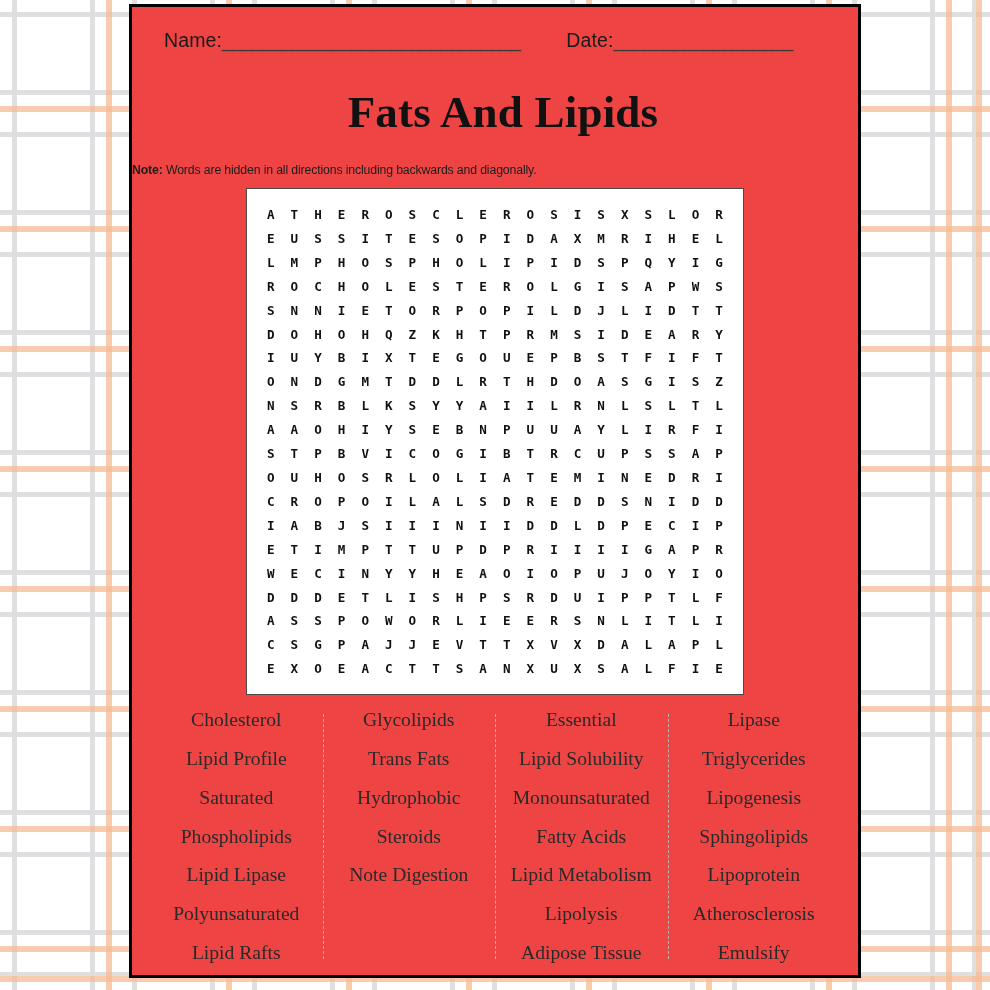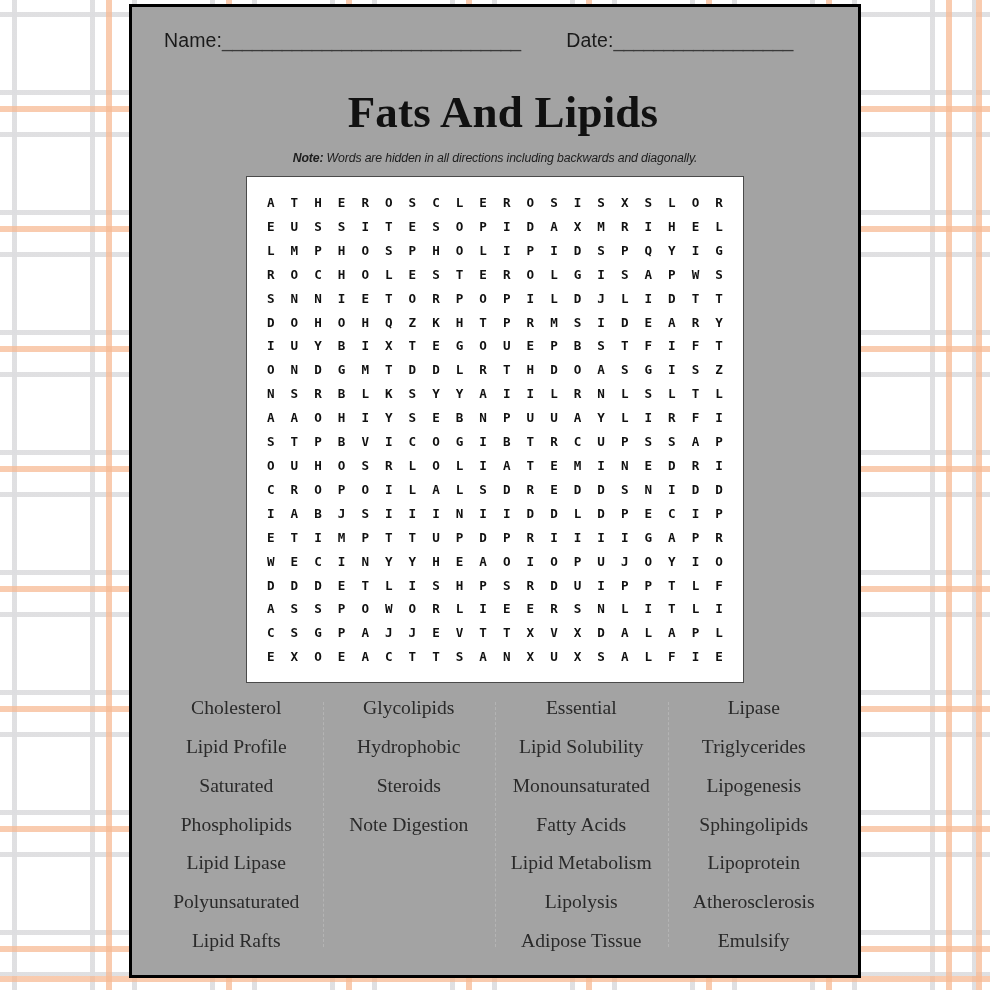--- a/index.html
+++ b/index.html
@@ -46,21 +46,21 @@
     background-position: 0 -14px, -14px 0, 0 -14px, -14px 0;
   }
 
   
   #worksheet-page {
     position: absolute;
     left: 129px;
     top: 4px;
     width: 732px;
     height: 974px;
-    background: #a3a3a3;
+    background: #ef4444;
     border: 3px solid #000000;
     padding: 0;
   }
 
   
   .namedate-row {
     display: flex;
     align-items: baseline;
     padding: 22px 28px 0 32px;
     font-size: 19.5px;
@@ -82,26 +82,25 @@
     font-weight: 700;
     font-size: 45px;
     line-height: 1;
     color: #111111;
     margin: 38px 0 0 16px;
     letter-spacing: .2px;
   }
 
   
   .puzzle-note {
-    text-align: center;
+    text-align: left;
     font-size: 12.3px;
     color: #1d1d1d;
-    margin: 16px 0 0 0;
+    margin: 28px 0 0 0;
     letter-spacing: -0.15px;
-    font-style: italic;
   }
   .puzzle-note b { font-weight: 700; }
 
   
   .grid-wrap {
     margin: 11px auto 0 auto;
     width: 498px;
     border: 1.6px solid #4a4a4a;
     background: #ffffff;
     padding: 14px 12px 13px 12px;
@@ -623,20 +622,21 @@
         <div class="word-item">Cholesterol</div>
         <div class="word-item">Lipid Profile</div>
         <div class="word-item">Saturated</div>
         <div class="word-item">Phospholipids</div>
         <div class="word-item">Lipid Lipase</div>
         <div class="word-item">Polyunsaturated</div>
         <div class="word-item">Lipid Rafts</div>
       </div>
       <div class="word-col">
         <div class="word-item">Glycolipids</div>
+        <div class="word-item">Trans Fats</div>
         <div class="word-item">Hydrophobic</div>
         <div class="word-item">Steroids</div>
         <div class="word-item">Note Digestion</div>
       </div>
       <div class="word-col">
         <div class="word-item">Essential</div>
         <div class="word-item">Lipid Solubility</div>
         <div class="word-item">Monounsaturated</div>
         <div class="word-item">Fatty Acids</div>
         <div class="word-item">Lipid Metabolism</div>

